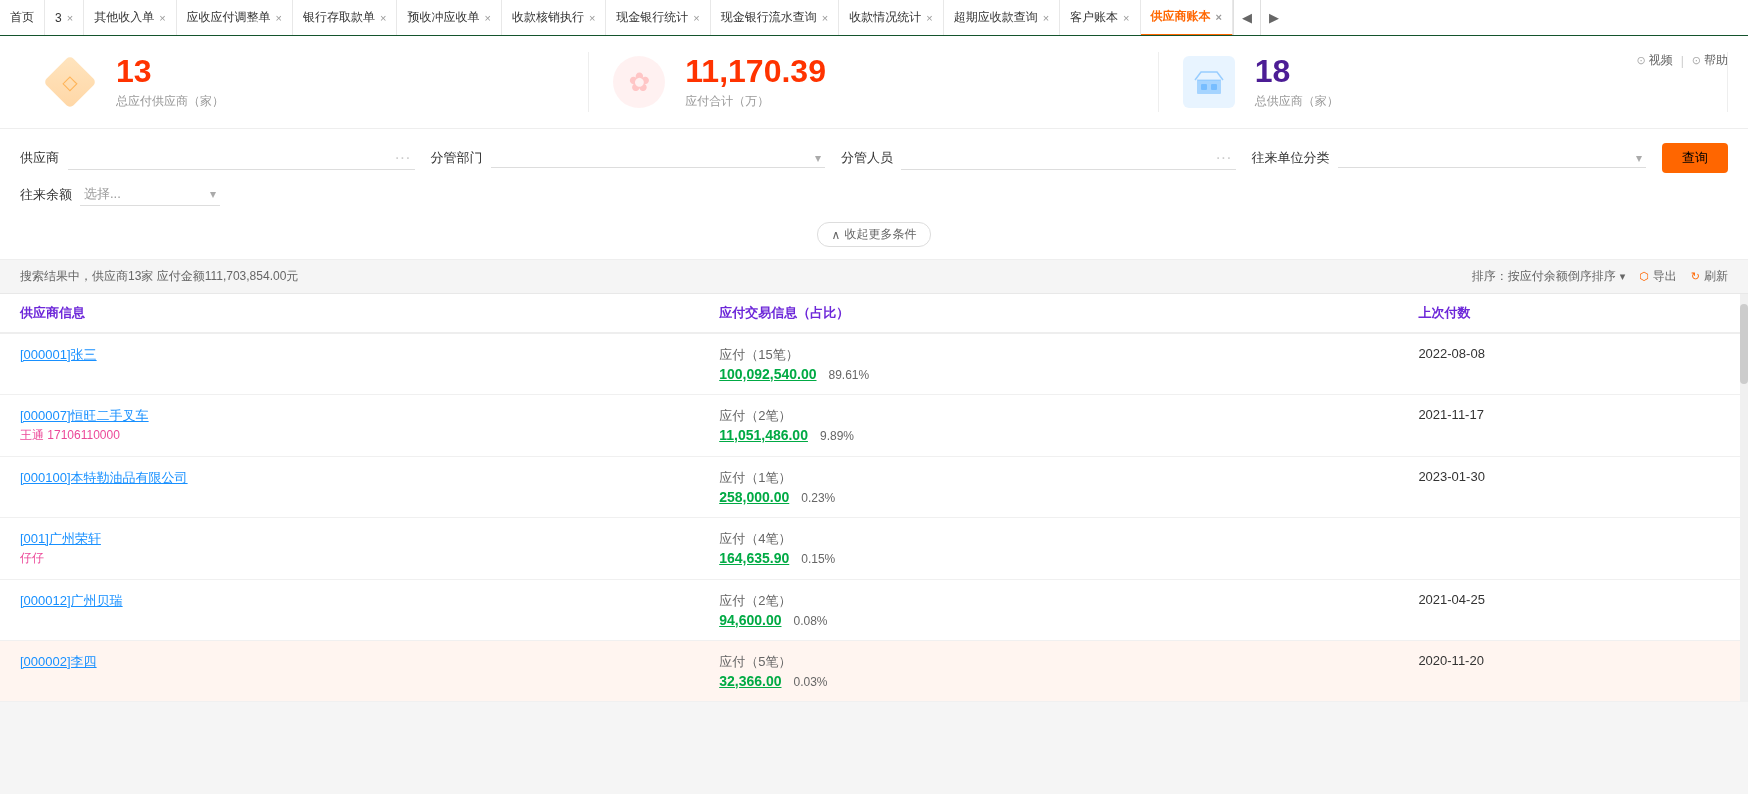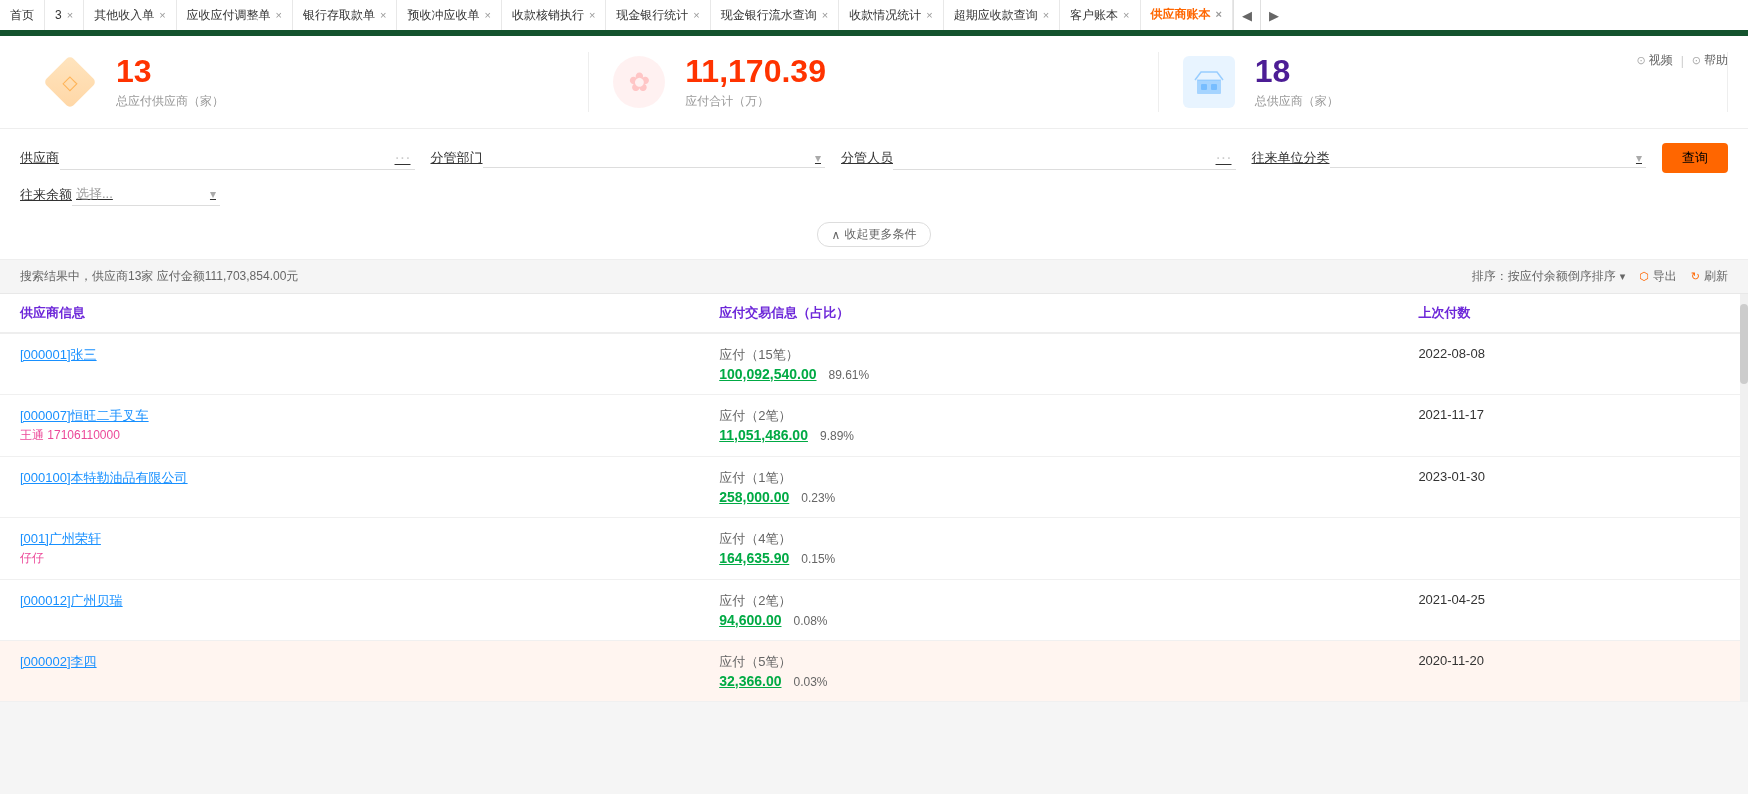--- a/index.html
+++ b/index.html
@@ -3,21 +3,21 @@
   <meta charset="utf-8">
   <style>
     * { margin: 0; padding: 0; box-sizing: border-box; }
     body { font-family: 'Microsoft YaHei', Arial, sans-serif; font-size: 13px; background: #f5f5f5; color: #333; overflow-x: hidden; }
 
     
     .top-nav {
       display: flex;
       align-items: center;
       background: #fff;
-      border-bottom: 6px solid #14532d;
+      border-bottom: 1px solid #14532d;
       height: 36px;
       padding: 0;
       overflow: hidden;
     }
     .nav-tab {
       display: inline-flex;
       align-items: center;
       padding: 0 10px;
       height: 36px;
       font-size: 12px;
@@ -111,22 +111,22 @@
     }
     .search-row {
       display: flex;
       align-items: center;
       gap: 16px;
       margin-bottom: 10px;
     }
     .search-field {
       display: flex;
       align-items: center;
+      gap: 8px;
       flex: 1;
-      text-decoration: underline;
     }
     .search-field label {
       white-space: nowrap;
       font-size: 13px;
       color: #333;
       min-width: 40px;
     }
     .search-input-wrap {
       flex: 1;
       border-bottom: 1px solid #ddd;

